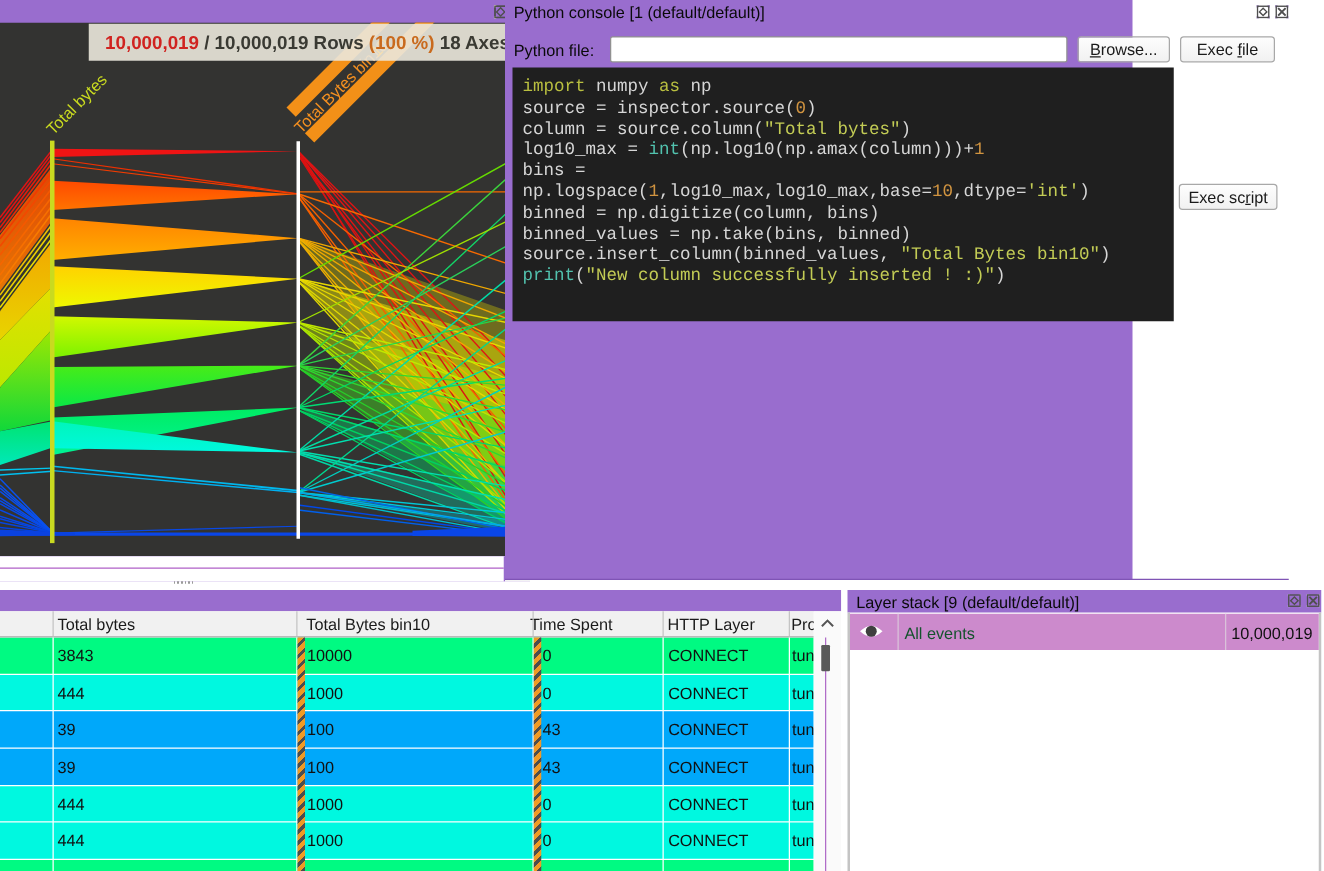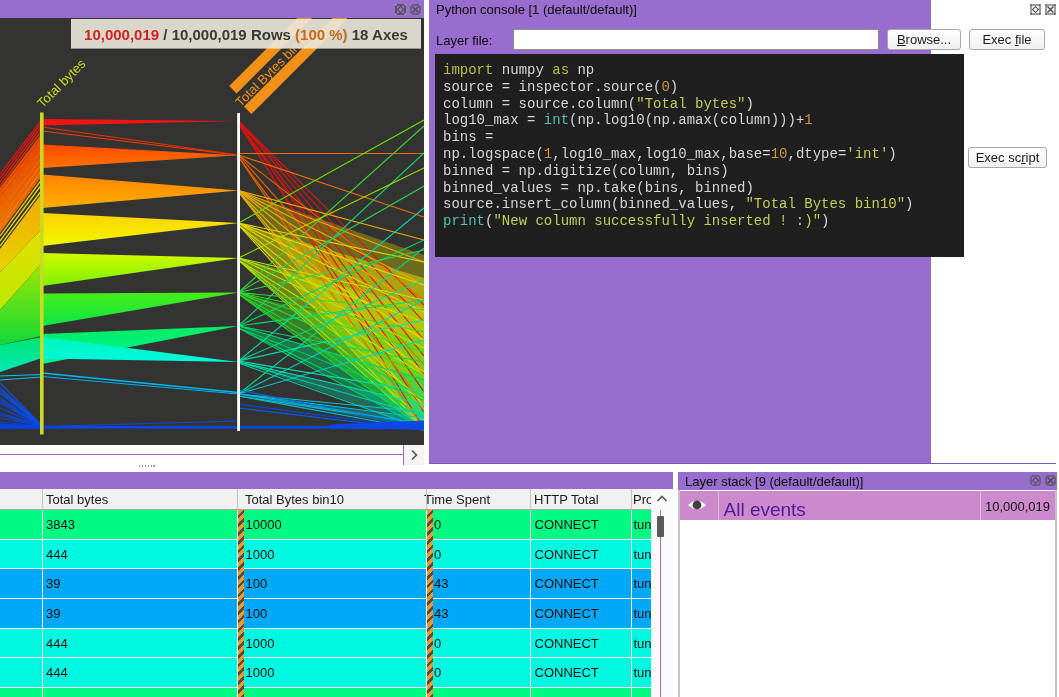--- a/index.html
+++ b/index.html
@@ -276,56 +276,56 @@
     <div class="abs" style="left:404px;top:0;width:20px;height:20px;background:#f4f4f4">
       <svg width="20" height="20">
           <path d="M8 5.5 L12.5 10 L8 14.5" stroke="#555" stroke-width="1.6" fill="none"></path>
         </svg>
     </div>
   </div>
 </div>
 
 <div class="abs" style="left:139px;top:465px;width:17px;height:2px;background:repeating-linear-gradient(90deg,#999 0 1.3px,transparent 1.3px 2.9px)"></div>
 
-<div class="abs" id="console" style="left:429px;top:0;width:502px;height:464px;background:#996dce">
+<div class="abs" id="console" style="left:404px;top:0;width:502px;height:464px;background:#996dce">
   <div class="ttext">Python console [1 (default/default)]</div>
   <div class="wicons" style="left:601px">
     <svg width="11" height="11" viewBox="0 0 11 11">
         <rect x="0" y="0" width="2" height="2" fill="#b9a4d9"></rect>
         <rect x="9" y="0" width="2" height="2" fill="#b9a4d9"></rect>
         <rect x="0" y="9" width="2" height="2" fill="#b9a4d9"></rect>
         <rect x="9" y="9" width="2" height="2" fill="#b9a4d9"></rect>
         <rect x="1" y="1" width="9" height="9" fill="none" stroke="#4f4f4f" stroke-width="1.1"></rect>
         <rect x="3.4" y="3.4" width="4.2" height="4.2" fill="none" stroke="#4f4f4f" stroke-width="1.1" transform="rotate(45 5.5 5.5)"></rect>
       </svg>
     <svg width="11" height="11" viewBox="0 0 11 11">
         <rect x="0" y="0" width="2" height="2" fill="#b9a4d9"></rect>
         <rect x="9" y="0" width="2" height="2" fill="#b9a4d9"></rect>
         <rect x="0" y="9" width="2" height="2" fill="#b9a4d9"></rect>
         <rect x="9" y="9" width="2" height="2" fill="#b9a4d9"></rect>
         <rect x="1" y="1" width="9" height="9" fill="none" stroke="#4f4f4f" stroke-width="1.1"></rect>
         <path d="M2.5 2.5 L8.5 8.5 M8.5 2.5 L2.5 8.5" stroke="#4f4f4f" stroke-width="1.6"></path>
       </svg>
   </div>
-  <div class="abs" style="left:7px;top:33px;font-size:13px;color:#0a0a0a">Layer file:</div>
+  <div class="abs" style="left:7px;top:33px;font-size:13px;color:#0a0a0a">Python file:</div>
   <div class="abs" style="left:84px;top:29px;width:364px;height:19px;background:#fff;border:1px solid #919191;border-radius:2px"></div>
   <div class="btn" style="left:458px;top:29px;width:74px;height:21px;line-height:19px"><u>B</u>rowse...</div>
   <div class="btn" style="left:540px;top:29px;width:76px;height:21px;line-height:19px">Exec <u>f</u>ile</div>
   <div class="abs" id="codebox" style="left:6px;top:54px;width:529px;height:203px;background:#1f1f1f;font-family:'Liberation Mono',monospace;font-size:14px;line-height:16.8px;color:#d6d6d6;padding:8px 0 0 8px;box-sizing:border-box;white-space:pre"><div><span class="k">import</span> numpy <span class="k">as</span> np</div><div>source = inspector.source(<span class="n">0</span>)</div><div>column = source.column(<span class="s">"Total bytes"</span>)</div><div>log10_max = <span class="b">int</span>(np.log10(np.amax(column)))+<span class="n">1</span></div><div>bins =</div><div>np.logspace(<span class="n">1</span>,log10_max,log10_max,base=<span class="n">10</span>,dtype=<span class="s">'int'</span>)</div><div>binned = np.digitize(column, bins)</div><div>binned_values = np.take(bins, binned)</div><div>source.insert_column(binned_values, <span class="s">"Total Bytes bin10"</span>)</div><div><span class="b">print</span>(<span class="s">"New column successfully inserted ! :)"</span>)</div></div>
   <div class="btn" style="left:539px;top:147px;width:79px;height:21px;line-height:19px">Exec sc<u>r</u>ipt</div>
   <div class="abs" style="left:0;top:462.5px;width:627px;height:1.5px;background:#7f54b5"></div>
 </div>
 
 <div class="abs" id="table" style="left:0;top:472px;width:673px;height:225px;background:#fff;overflow:hidden">
   <div class="abs" style="left:0;top:0;width:673px;height:17px;background:#996dce"></div>
   <div class="abs" id="thead" style="left:0;top:17px;width:651px;height:21px;background:#f1f1f1;border-bottom:1px solid #a8a8a8;box-sizing:border-box;font-size:13px;color:#1a1a1a">
     <span class="abs" style="left:46px;top:3px">Total bytes</span>
     <span class="abs" style="left:245px;top:3px">Total Bytes bin10</span>
     <span class="abs" style="left:424px;top:3px">Time Spent</span>
-    <span class="abs" style="left:534px;top:3px">HTTP Total</span>
+    <span class="abs" style="left:534px;top:3px">HTTP Layer</span>
     <span class="abs" style="left:633px;top:3px">Pro</span>
     <span class="abs" style="left:41.5px;top:0;width:1px;height:20px;background:#c4c4c4"></span>
     <span class="abs" style="left:236.5px;top:0;width:1px;height:20px;background:#c4c4c4"></span>
     <span class="abs" style="left:426px;top:0;width:1px;height:20px;background:#c4c4c4"></span>
     <span class="abs" style="left:530px;top:0;width:1px;height:20px;background:#c4c4c4"></span>
     <span class="abs" style="left:630.5px;top:0;width:1px;height:20px;background:#c4c4c4"></span>
   </div>
   <div class="abs" id="rows" style="left:0;top:38px;width:651px;height:187px;font-size:13px;color:#111;overflow:hidden">
       <div class="abs" style="left:0;top:0.0px;width:651px;height:28.65px;background:#00fa82">
         <span class="abs" style="left:46px;top:7px">3843</span>
@@ -418,21 +418,21 @@
       </svg>
   </div>
   <div class="abs" style="left:0;top:18px;width:1.5px;height:207px;background:#c4c4c4"></div>
   <div class="abs" style="left:377px;top:18px;width:1.5px;height:207px;background:#c4c4c4"></div>
   <div class="abs" style="left:1.5px;top:18.5px;width:375.5px;height:29.5px;background:#cc8acc">
     <div class="abs" style="left:38px;top:0;width:1px;height:29.5px;background:#d9c2d9"></div>
     <svg class="abs" style="left:7px;top:8.5px" width="20" height="12" viewBox="0 0 20 12">
         <path d="M1 6 Q10 -2.5 19 6 Q10 14.5 1 6 Z" fill="#ffffff"></path>
         <circle cx="10" cy="6" r="4.4" fill="#3f3f3f"></circle>
       </svg>
-    <div class="abs" style="left:44px;top:8px;font-size:19px;color:#4c1d95">All events</div>
+    <div class="abs" style="left:44px;top:8px;font-size:13px;color:#14532d">All events</div>
     <div class="abs" style="left:300px;top:0;width:1px;height:29.5px;background:#d9c2d9"></div>
     <div class="abs" style="right:5px;top:8px;font-size:13px;color:#111">10,000,019</div>
   </div>
 </div>
 
 <style>
 .k{color:#b9bf40}.b{color:#52c2ae}.s{color:#c3cc55}.n{color:#d19440}
 </style>
 
 </body></html>

